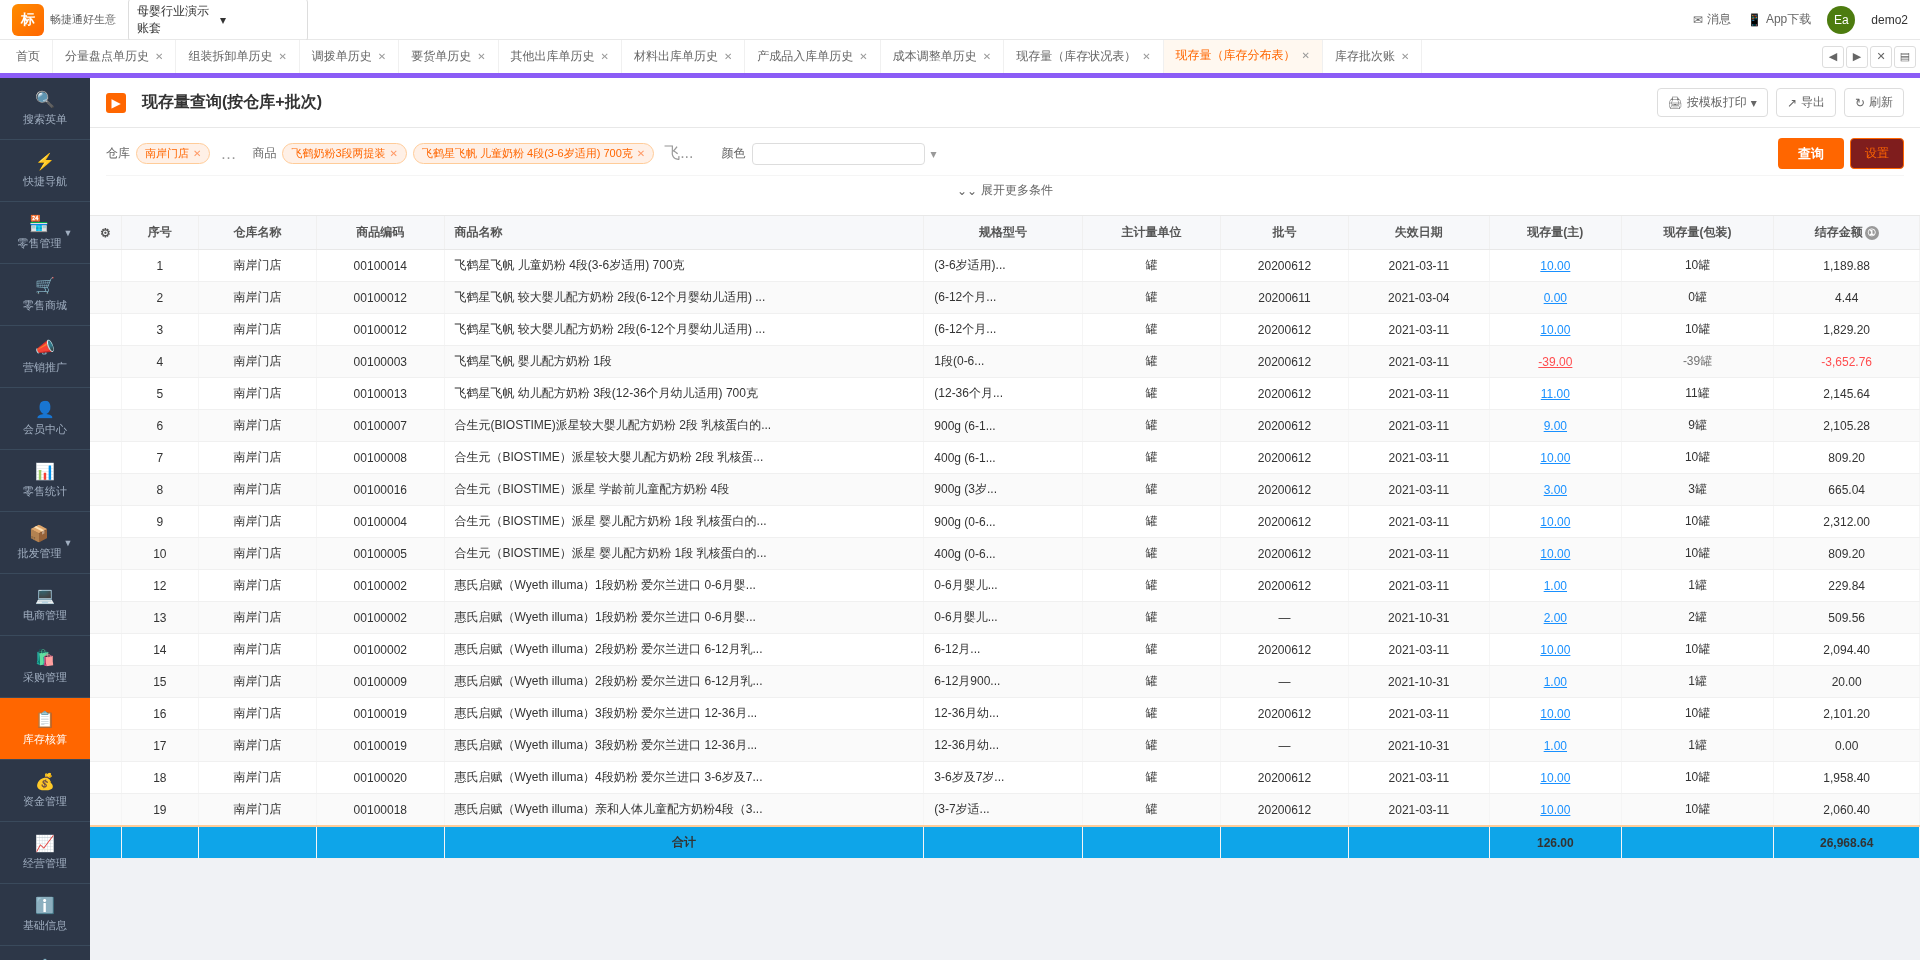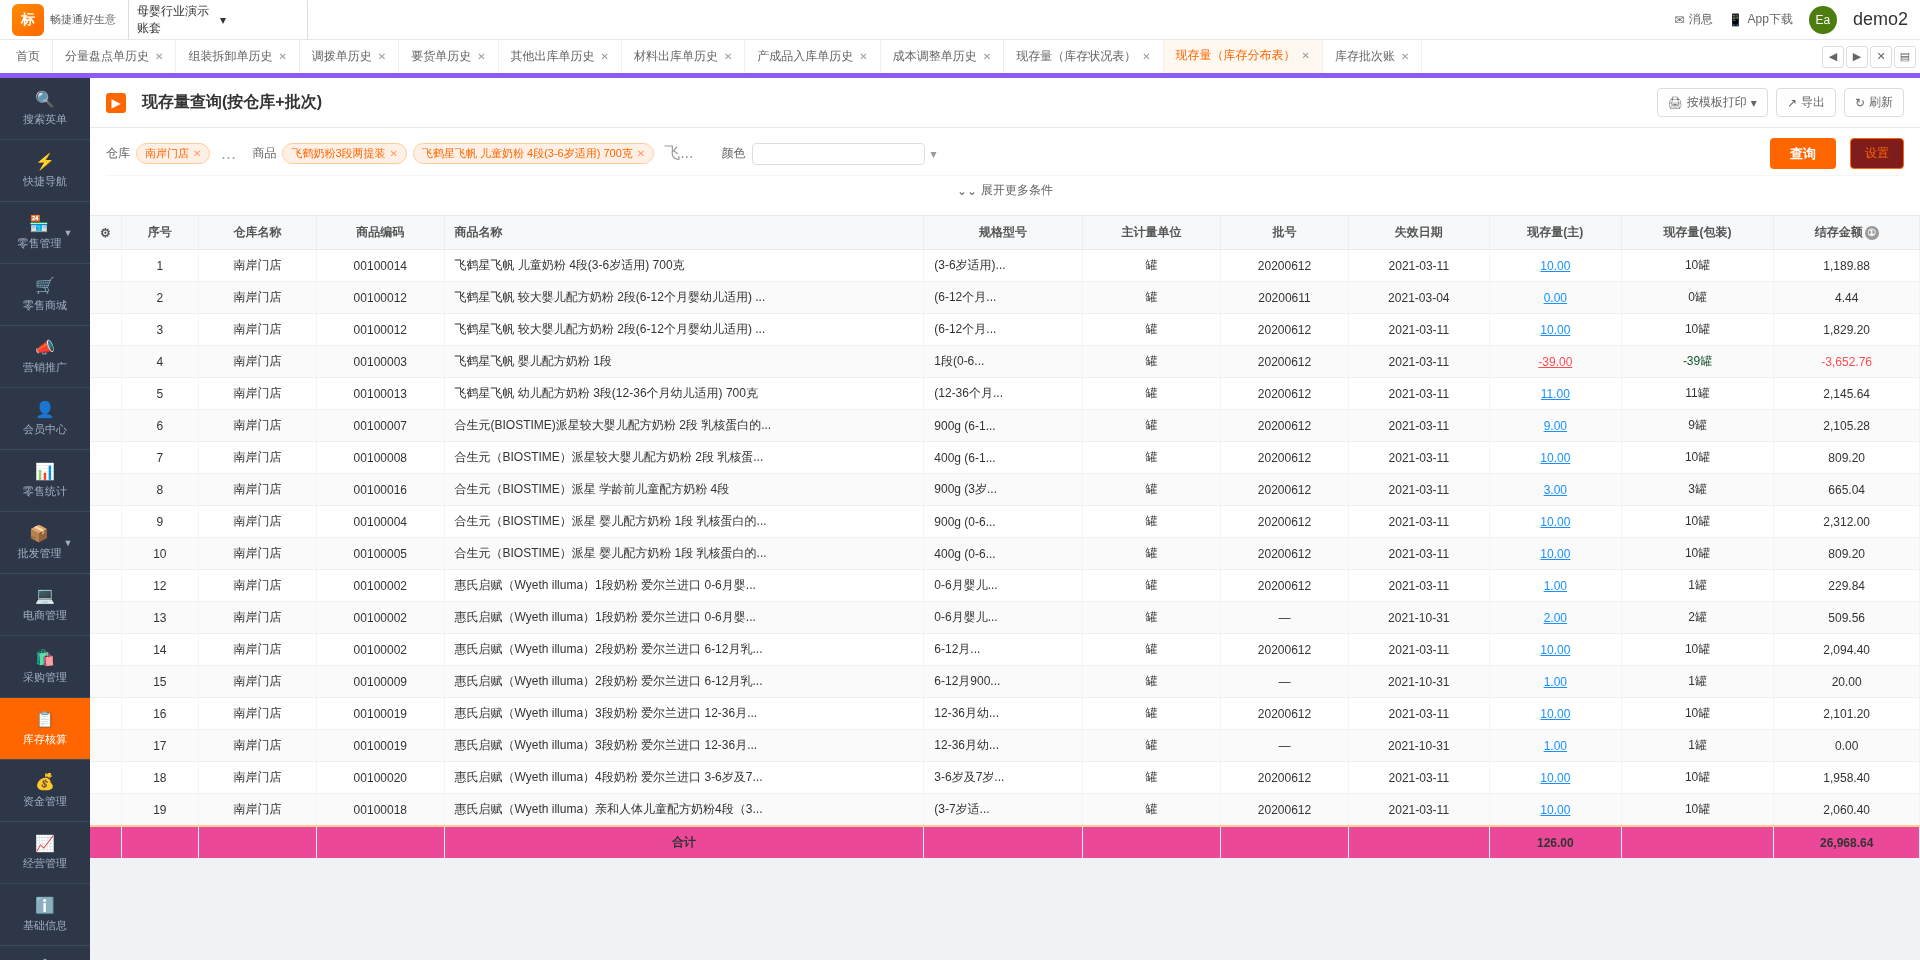--- a/index.html
+++ b/index.html
@@ -11,21 +11,21 @@
     
     .top-bar { height: 40px; background: #fff; display: flex; align-items: center; padding: 0 12px; border-bottom: 1px solid #e8e8e8; gap: 12px; flex-shrink: 0; }
     .logo-area { display: flex; align-items: center; gap: 6px; }
     .logo-icon { width: 32px; height: 32px; background: linear-gradient(135deg, #ff8c00, #ff6600); border-radius: 6px; display: flex; align-items: center; justify-content: center; color: #fff; font-size: 14px; font-weight: bold; }
     .logo-text { font-size: 11px; color: #666; line-height: 1.3; }
     .org-select { display: flex; align-items: center; gap: 4px; padding: 4px 8px; border: 1px solid #ddd; border-radius: 4px; cursor: pointer; font-size: 12px; color: #333; min-width: 180px; }
     .org-select span { flex: 1; }
     .top-actions { margin-left: auto; display: flex; align-items: center; gap: 16px; }
     .top-btn { display: flex; align-items: center; gap: 4px; color: #666; cursor: pointer; font-size: 12px; }
     .avatar { width: 28px; height: 28px; border-radius: 50%; background: #4d7c0f; display: flex; align-items: center; justify-content: center; color: #fff; font-size: 12px; }
-    .username { font-size: 18px; color: #333; cursor: pointer; }
+    .username { font-size: 12px; color: #333; cursor: pointer; }
 
     
     .nav-tabs { height: 38px; background: #fff; display: flex; align-items: center; border-bottom: 5px solid #8b5cf6; overflow: hidden; flex-shrink: 0; padding: 0 4px; }
     .nav-tab { display: flex; align-items: center; gap: 4px; padding: 0 12px; height: 38px; white-space: nowrap; cursor: pointer; color: #666; font-size: 12px; border-right: 1px solid #f0f0f0; flex-shrink: 0; }
     .nav-tab.active { color: #ff6600; border-bottom: 2px solid #ff6600; background: #fff8f0; }
     .nav-tab .close-icon { color: #999; font-size: 10px; margin-left: 2px; }
     .nav-arrows { display: flex; align-items: center; gap: 2px; margin-left: auto; }
     .nav-arrow-btn { width: 22px; height: 22px; border: 1px solid #ddd; border-radius: 3px; background: #fff; cursor: pointer; display: flex; align-items: center; justify-content: center; font-size: 11px; color: #666; }
 
     
@@ -71,21 +71,21 @@
     .data-table { width: 100%; border-collapse: collapse; background: #fff; }
     .data-table th { background: #f7f8fa; padding: 8px 10px; text-align: center; font-size: 12px; font-weight: 600; color: #555; border-bottom: 1px solid #e8e8e8; border-right: 1px solid #f0f0f0; white-space: nowrap; position: sticky; top: 0; z-index: 10; }
     .data-table td { padding: 7px 10px; text-align: center; font-size: 12px; color: #333; border-bottom: 1px solid #f0f0f0; border-right: 1px solid #f5f5f5; }
     .data-table tr:nth-child(even) { background: #fafafa; }
     .data-table .col-name { text-align: left; max-width: 280px; overflow: hidden; text-overflow: ellipsis; white-space: nowrap; }
     .data-table .col-spec { text-align: left; max-width: 100px; overflow: hidden; text-overflow: ellipsis; white-space: nowrap; }
     .num-link { color: #1890ff; text-decoration: underline; cursor: pointer; }
     .col-settings { width: 28px; }
 
     
-    .total-row td { background: #ec4899; font-weight: bold; border-top: 2px solid #ffcc99; }
+    .total-row td { background: #0ea5e9; font-weight: bold; border-top: 2px solid #ffcc99; }
     .total-label { text-align: center; font-weight: bold; }
 
     
     ::-webkit-scrollbar { width: 6px; height: 6px; }
     ::-webkit-scrollbar-track { background: #f1f1f1; }
     ::-webkit-scrollbar-thumb { background: #ccc; border-radius: 3px; }
     .setting-col { color: #999; font-size: 14px; }
     .info-icon { display: inline-block; width: 14px; height: 14px; border-radius: 50%; background: #999; color: #fff; font-size: 10px; text-align: center; line-height: 14px; cursor: pointer; margin-left: 2px; }
 
     .expand-arrow { display: inline-block; width: 20px; height: 20px; background: #ff6600; color: #fff; border-radius: 3px; text-align: center; line-height: 20px; cursor: pointer; font-size: 12px; margin-right: 8px; flex-shrink: 0; }
@@ -298,21 +298,21 @@
                 <span class="tag-close">✕</span>
               </div>
               <span class="filter-more">飞...</span>
             </div>
           </div>
           <div class="filter-item" style="margin-left:12px;">
             <span class="filter-label">颜色</span>
             <input class="color-filter-input" type="text" style="">
             <span class="color-arrow">▾</span>
           </div>
-          <div style="margin-left:auto;display:flex;gap:14px;">
+          <div style="margin-left:auto;display:flex;gap:6px;">
             <button class="btn-query">查询</button>
             <button class="btn-settings">设置</button>
           </div>
         </div>
         <div class="expand-row">
           <div class="expand-btn">
             <span>⌄⌄</span>
             <span>展开更多条件</span>
           </div>
         </div>
@@ -383,21 +383,21 @@
       <td></td>
       <td>4</td>
       <td>南岸门店</td>
       <td>00100003</td>
       <td class="col-name" title="飞鹤星飞帆 婴儿配方奶粉 1段">飞鹤星飞帆 婴儿配方奶粉 1段</td>
       <td class="col-spec" title="1段(0-6...">1段(0-6...</td>
       <td>罐</td>
       <td>20200612</td>
       <td>2021-03-11</td>
       <td style="color:#ff4d4f;"><a href="#" class="num-link" style="color:#ff4d4f;text-decoration:underline;">-39.00</a></td>
-      <td style="color:#14532d;">-39罐</td>
+      <td style="color:#737373;">-39罐</td>
       <td style="color:#ff4d4f;">-3,652.76</td>
     </tr>
               <tr>
       <td></td>
       <td>5</td>
       <td>南岸门店</td>
       <td>00100013</td>
       <td class="col-name" title="飞鹤星飞帆 幼儿配方奶粉 3段(12-36个月幼儿适用) 700克">飞鹤星飞帆 幼儿配方奶粉 3段(12-36个月幼儿适用) 700克</td>
       <td class="col-spec" title="(12-36个月...">(12-36个月...</td>
       <td>罐</td>

